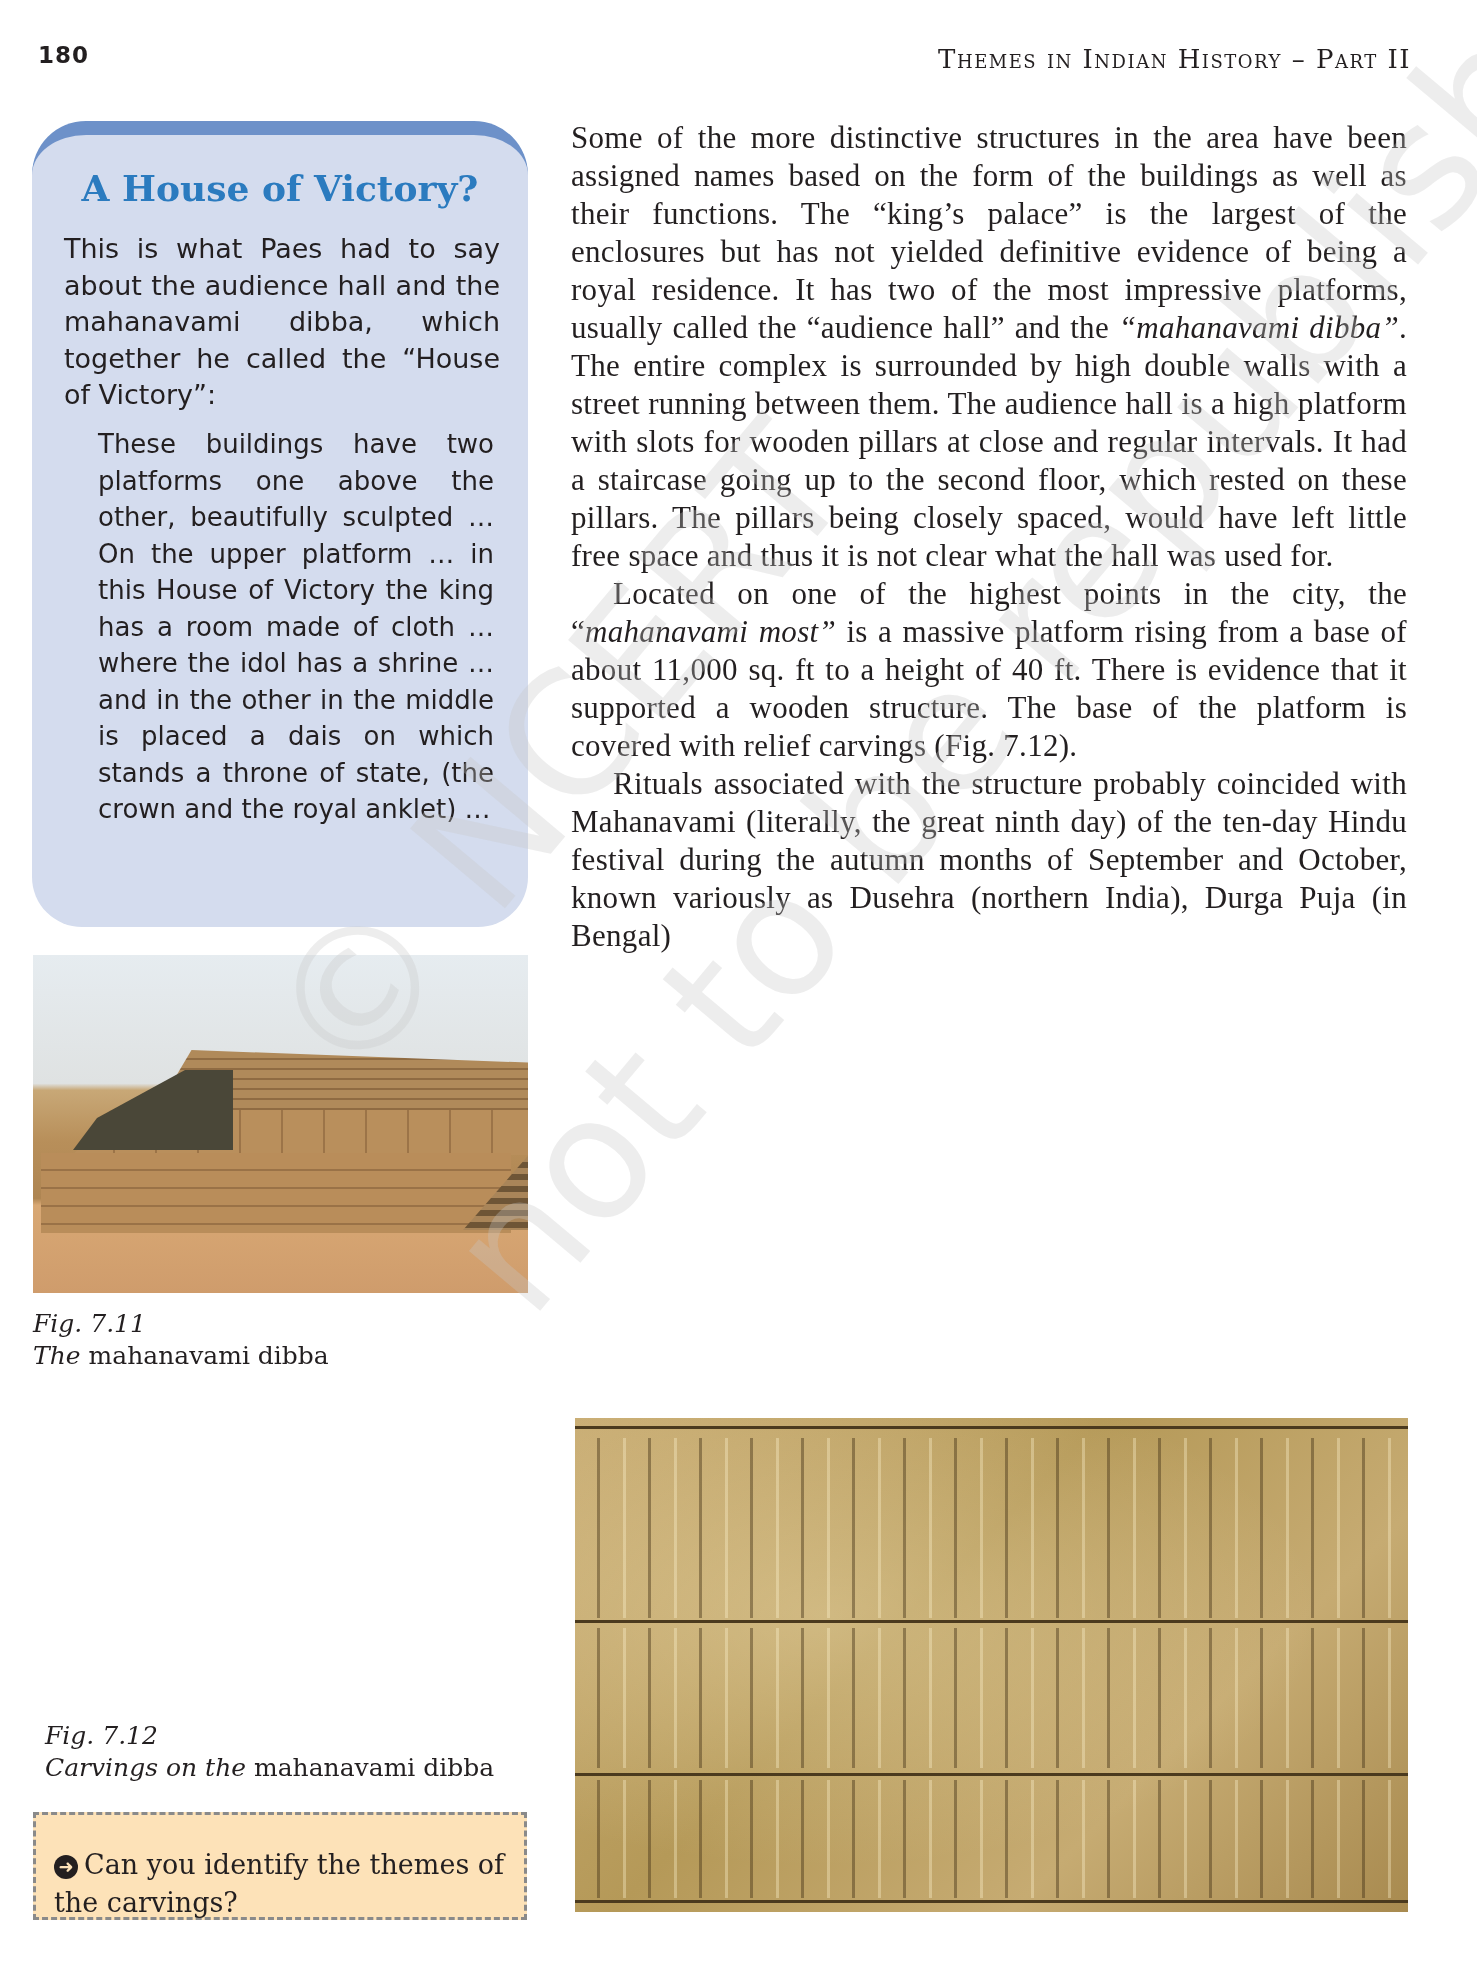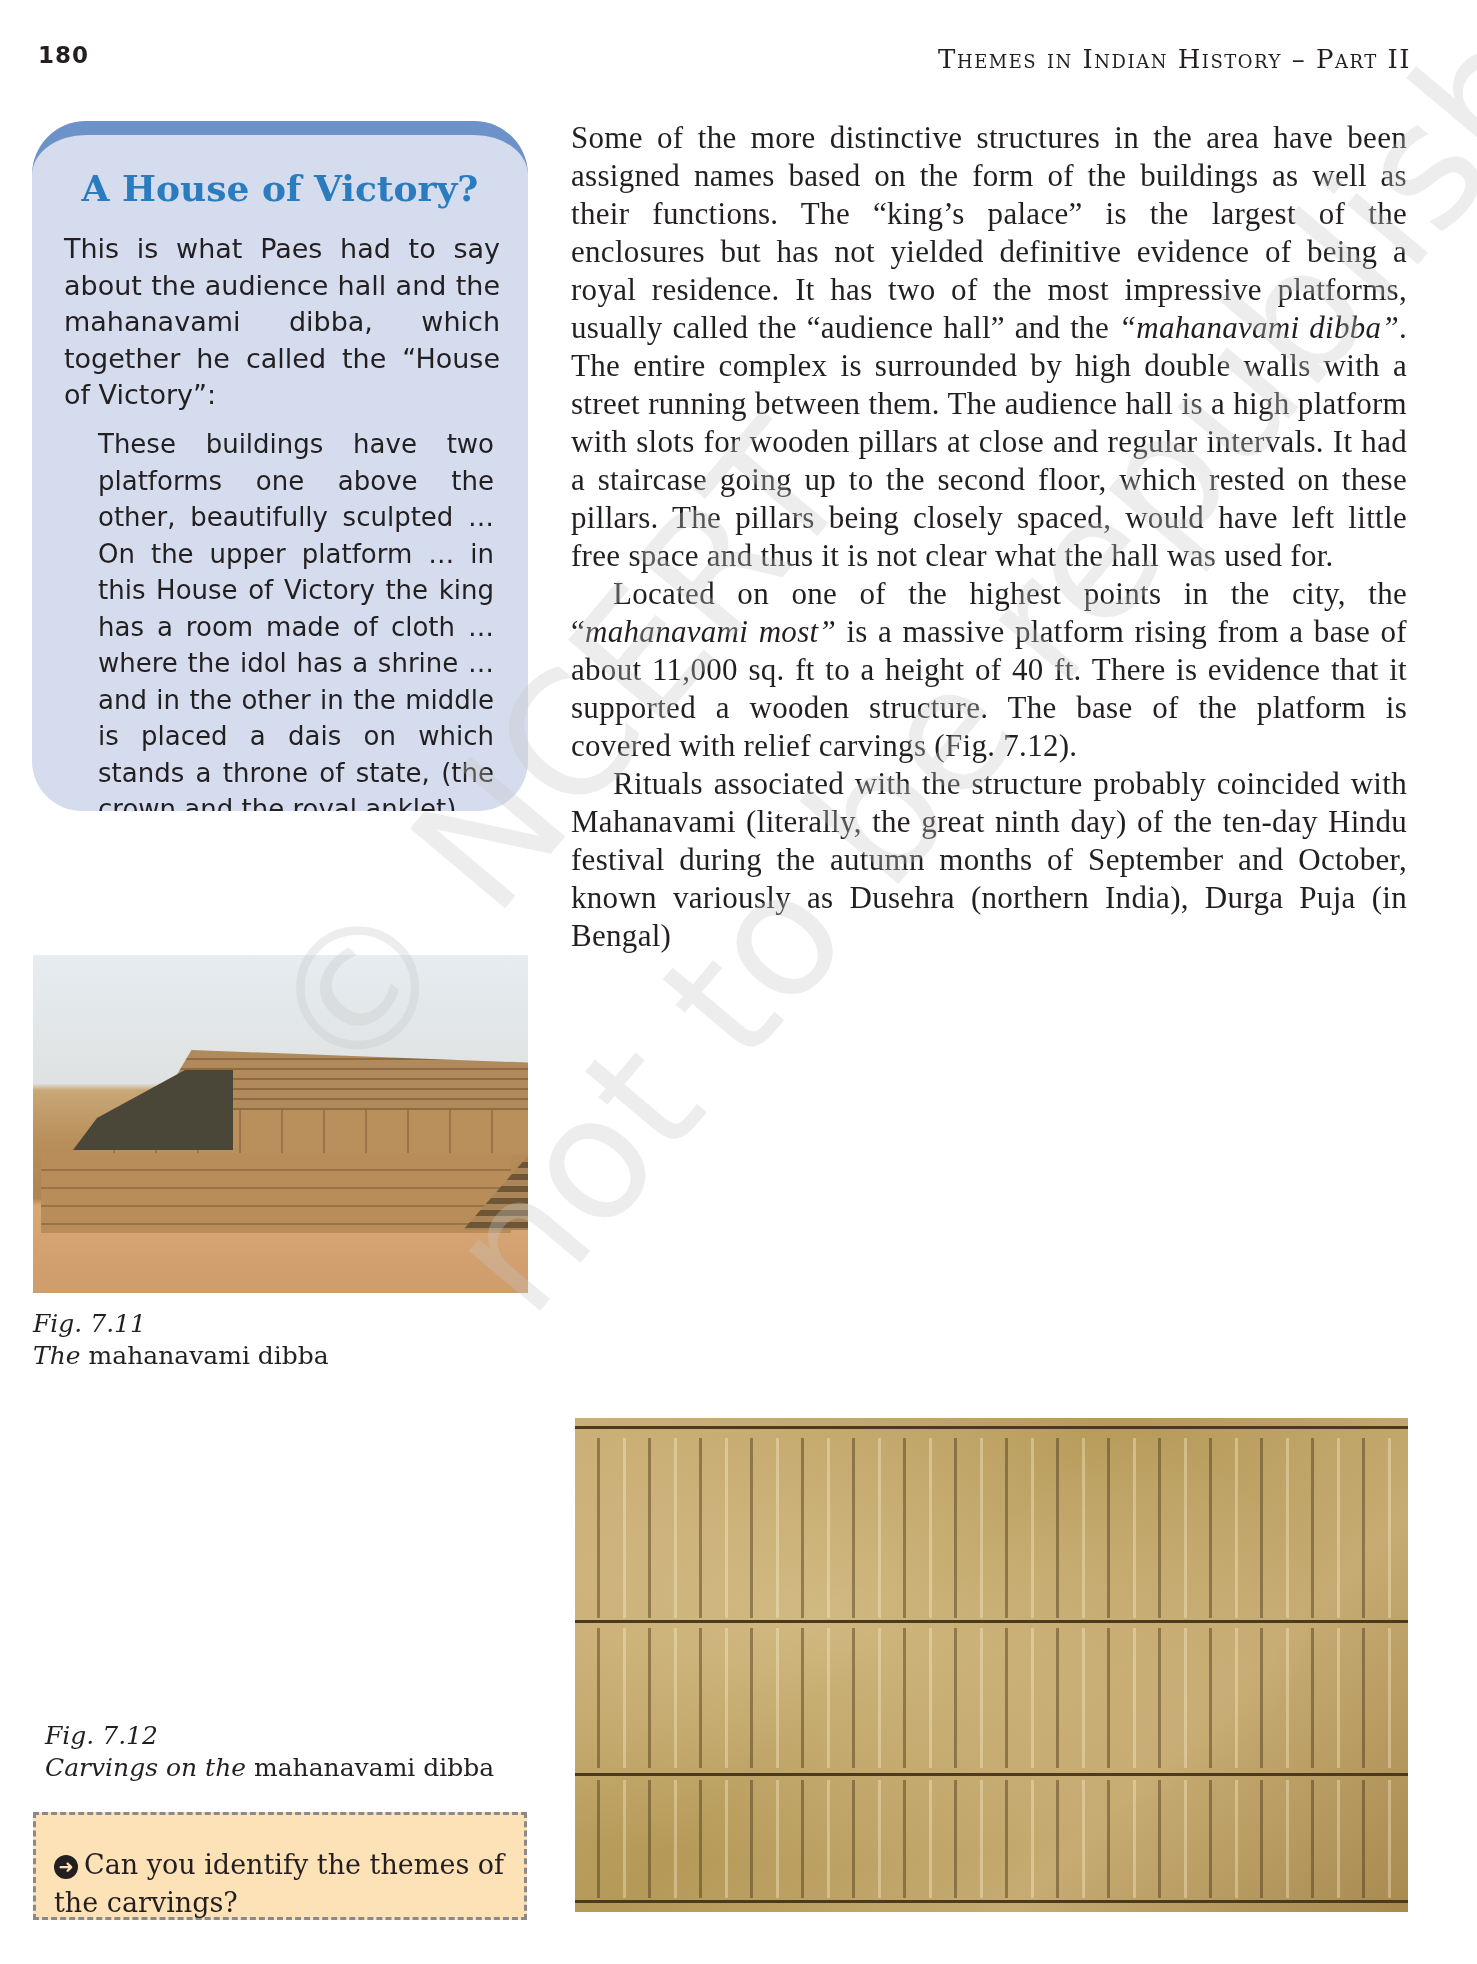--- a/index.html
+++ b/index.html
@@ -18,21 +18,21 @@
     }
     .running-head {
       position: absolute; right: 66px; top: 44px;
       font-family: "DejaVu Serif", serif;
       font-size: 26px; font-variant: small-caps; letter-spacing: 1.5px;
     }
 
     
     .source-box {
       position: absolute; left: 32px; top: 121px;
-      width: 496px; height: 690px;
+      width: 496px; height: 806px;
       background: #d4dcee;
       border-radius: 54px 54px 50px 50px;
       border-top: 14px solid #6d91c9;
       box-sizing: border-box;
       overflow: hidden;
     }
     .source-title {
       position: absolute; left: 0; right: 0; top: 32px;
       text-align: center;
       color: #2b7bbf; font-weight: bold; font-size: 36px;

